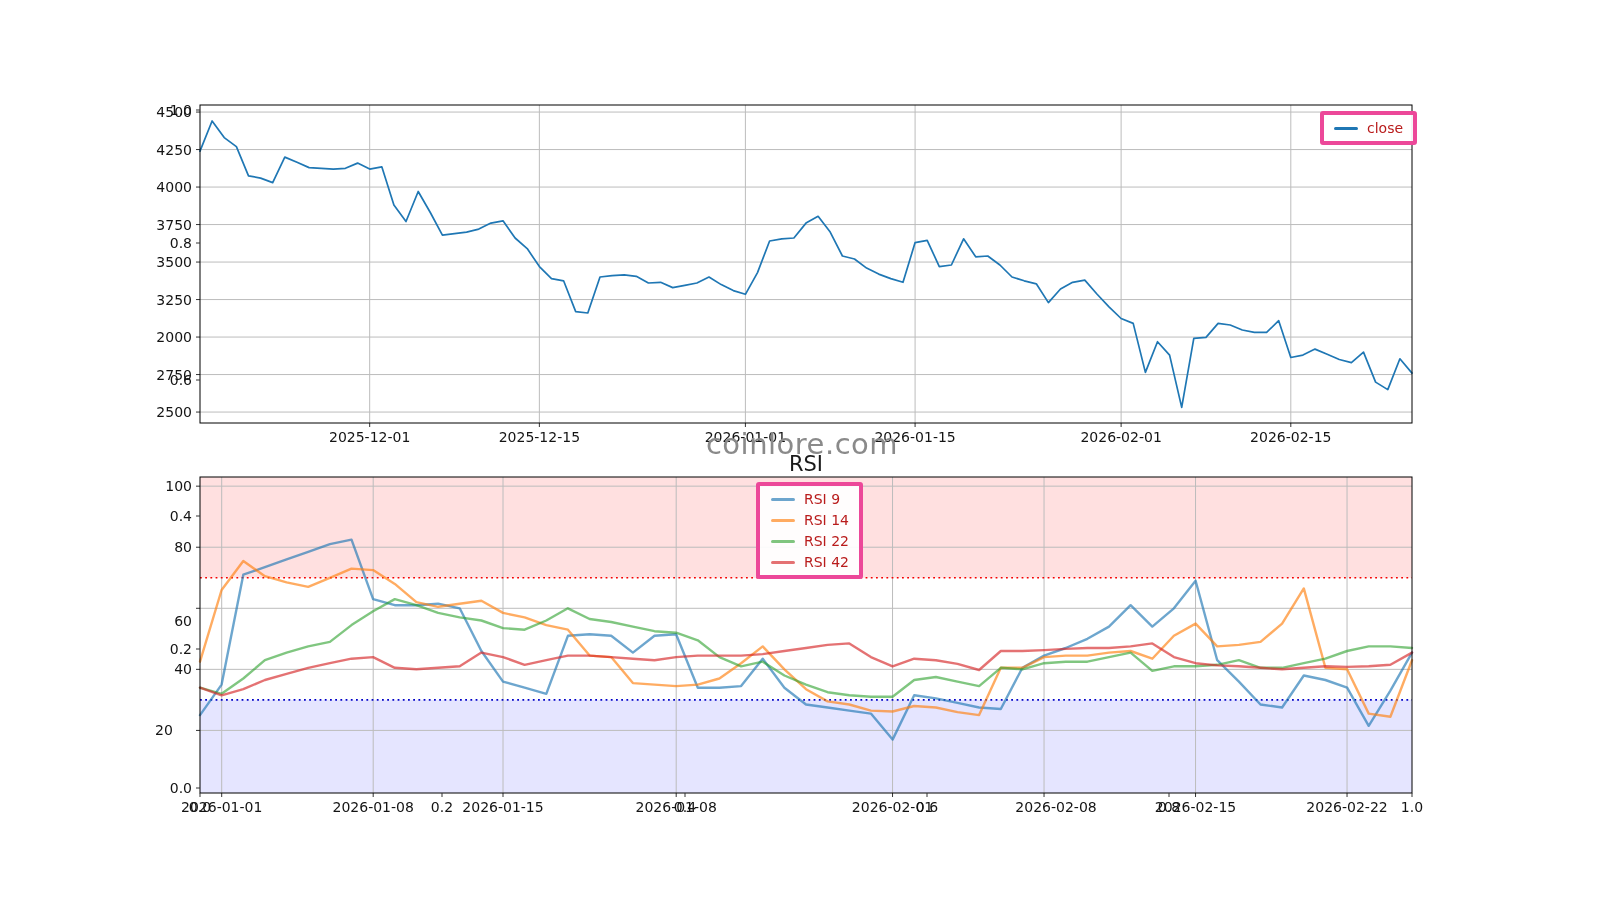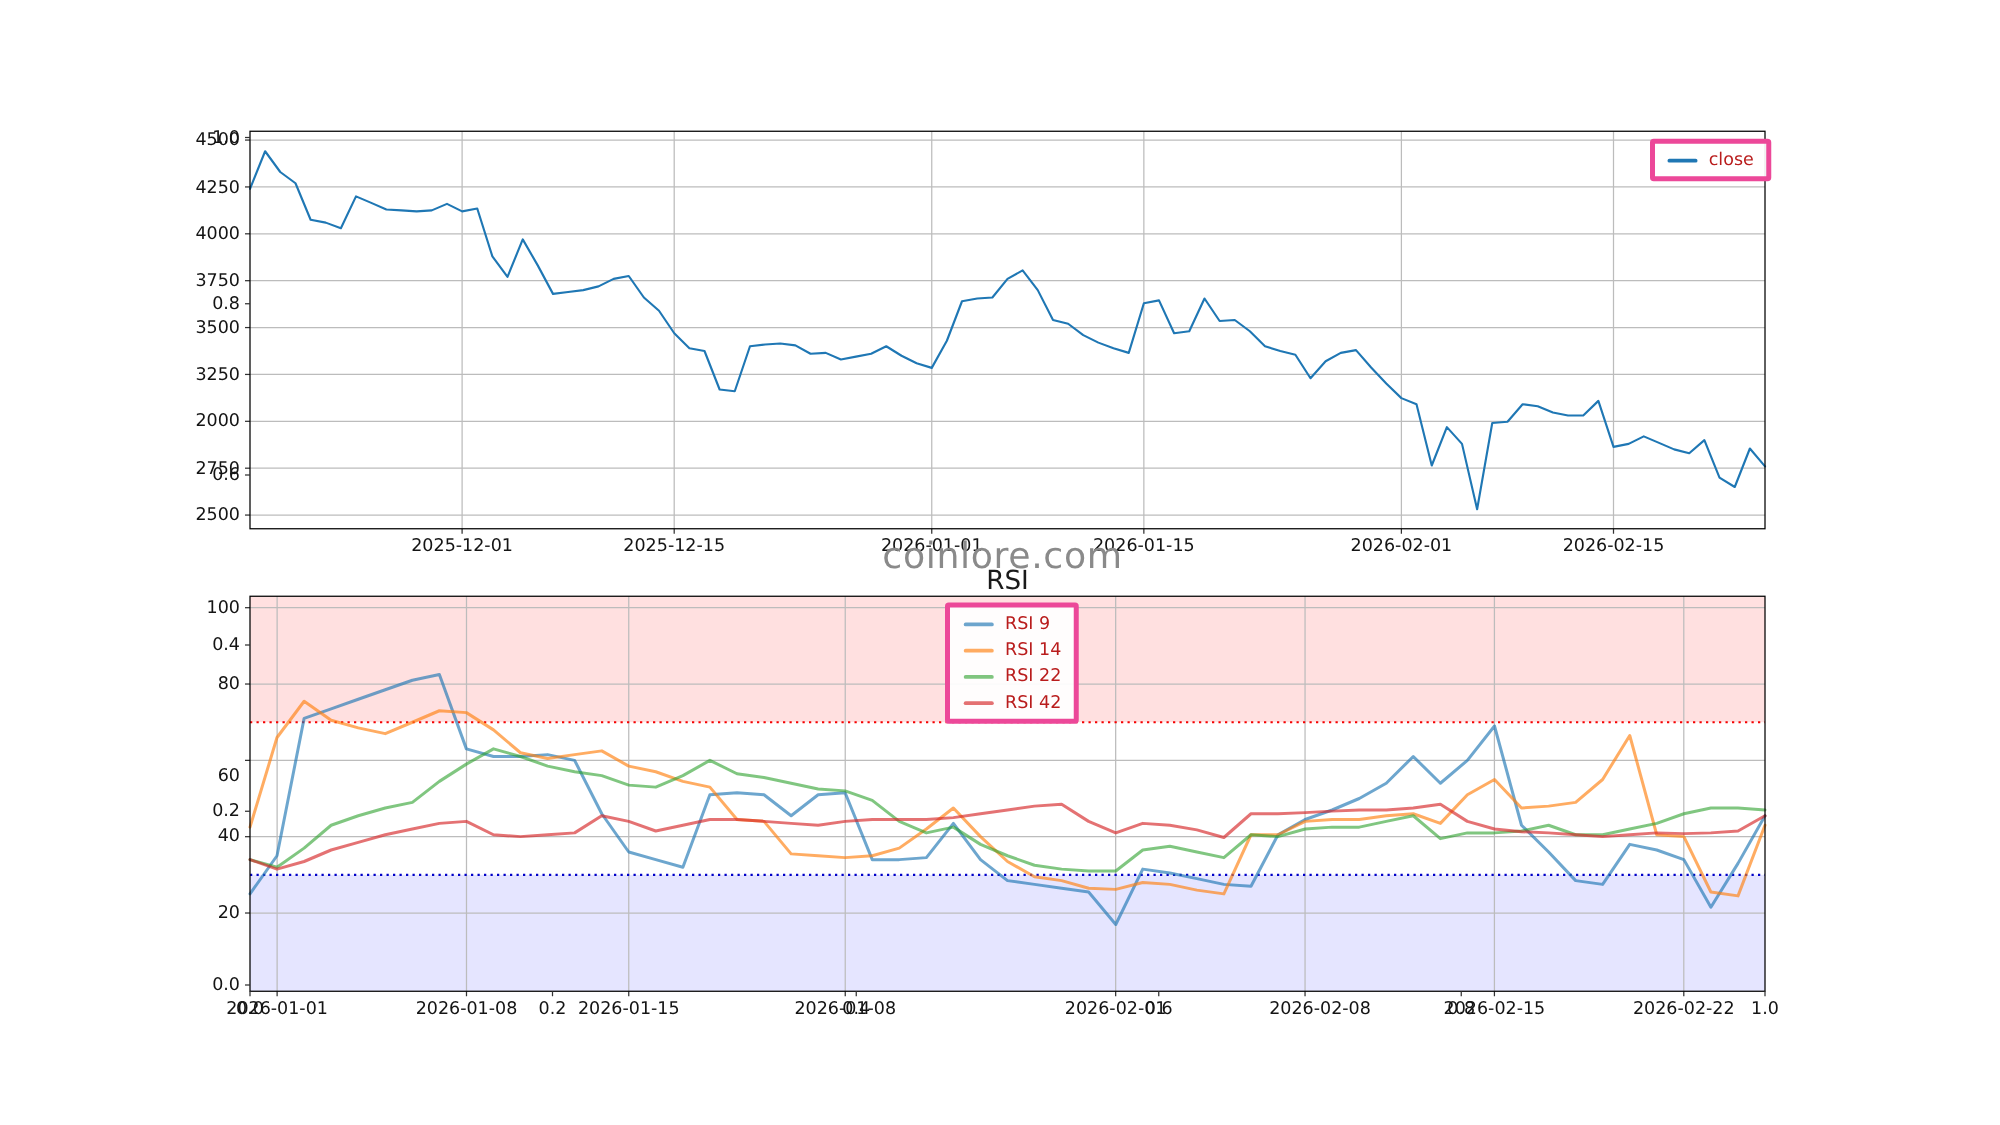--- a/index.html
+++ b/index.html
@@ -125,21 +125,21 @@
       <div class="tick-label xlab" style="left: 503px; top: 798px;">2026-01-15</div>
       <div class="tick-label xlab" style="left: 676.195px; top: 798px;">2026-01-08</div>
       <div class="tick-label xlab" style="left: 892.537px; top: 798px;">2026-02-01</div>
       <div class="tick-label xlab" style="left: 1044.04px; top: 798px; margin-left: 12px;">2026-02-08</div>
       <div class="tick-label xlab" style="left: 1195.54px; top: 798px;">2026-02-15</div>
       <div class="tick-label xlab" style="left: 1347.04px; top: 798px;">2026-02-22</div>
       <div class="tick-label ylab" style="left: 136px; top: 477.159px; width: 56px;">100</div>
       <div class="tick-label ylab" style="left: 136px; top: 538.222px; width: 56px;">80</div>
       <div class="tick-label ylab" style="left: 136px; top: 568px; width: 56px; margin-top: 44px;">60</div>
       <div class="tick-label ylab" style="left: 136px; top: 660.348px; width: 56px;">40</div>
-      <div class="tick-label ylab" style="left: 136px; top: 721.411px; width: 56px;">20</div>
+      <div class="tick-label ylab" style="left: 136px; top: 721.411px; width: 56px; text-align: center;">20</div>
       <div class="tick-label ylab" style="left: 136px; top: 101px; width: 56px;">1.0</div>
       <div class="tick-label ylab" style="left: 136px; top: 234px; width: 56px;">0.8</div>
       <div class="tick-label ylab" style="left: 136px; top: 371px; width: 56px;">0.6</div>
       <div class="tick-label ylab" style="left: 136px; top: 507px; width: 56px;">0.4</div>
       <div class="tick-label ylab" style="left: 136px; top: 640px; width: 56px;">0.2</div>
       <div class="tick-label ylab" style="left: 136px; top: 779px; width: 56px;">0.0</div>
       <div class="tick-label xlab" style="left: 200px; top: 798px;">0.0</div>
       <div class="tick-label xlab" style="left: 442px; top: 798px;">0.2</div>
       <div class="tick-label xlab" style="left: 685px; top: 798px;">0.4</div>
       <div class="tick-label xlab" style="left: 927px; top: 798px;">0.6</div>

